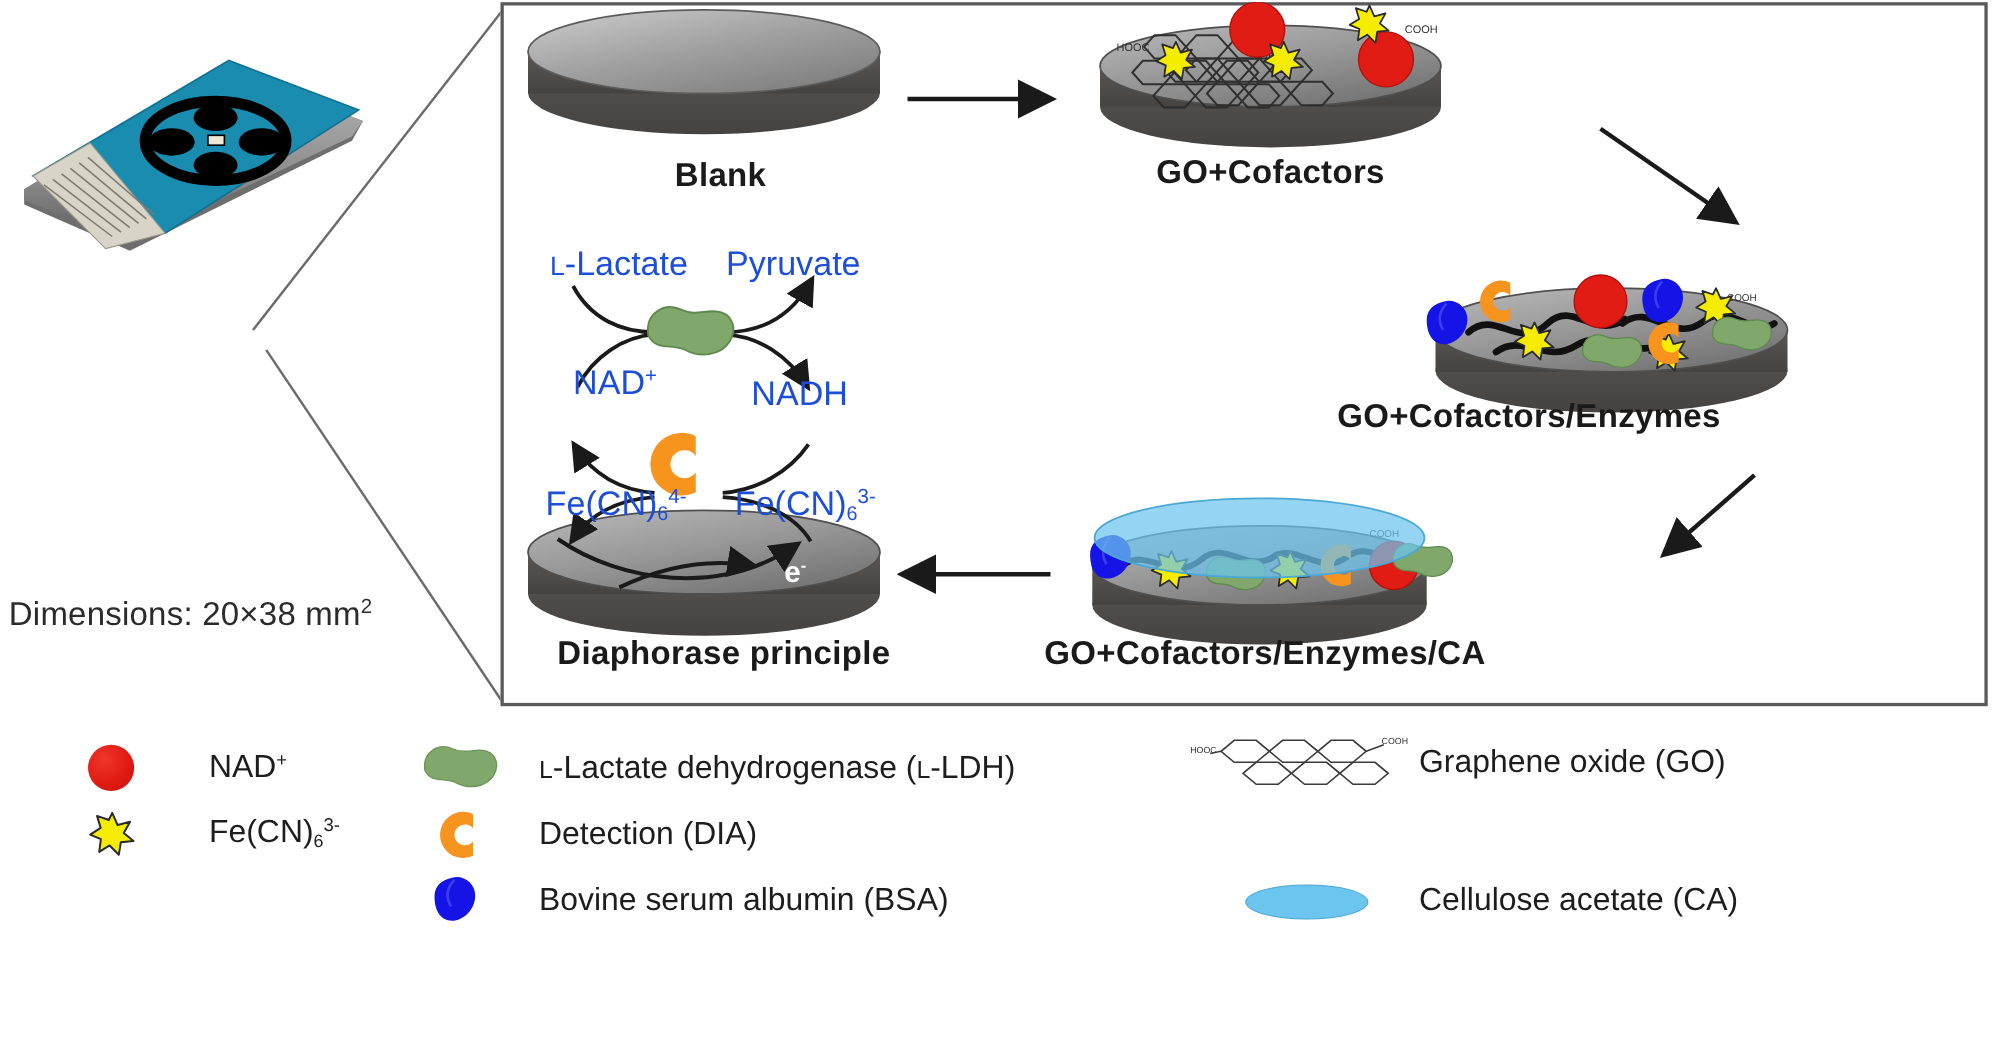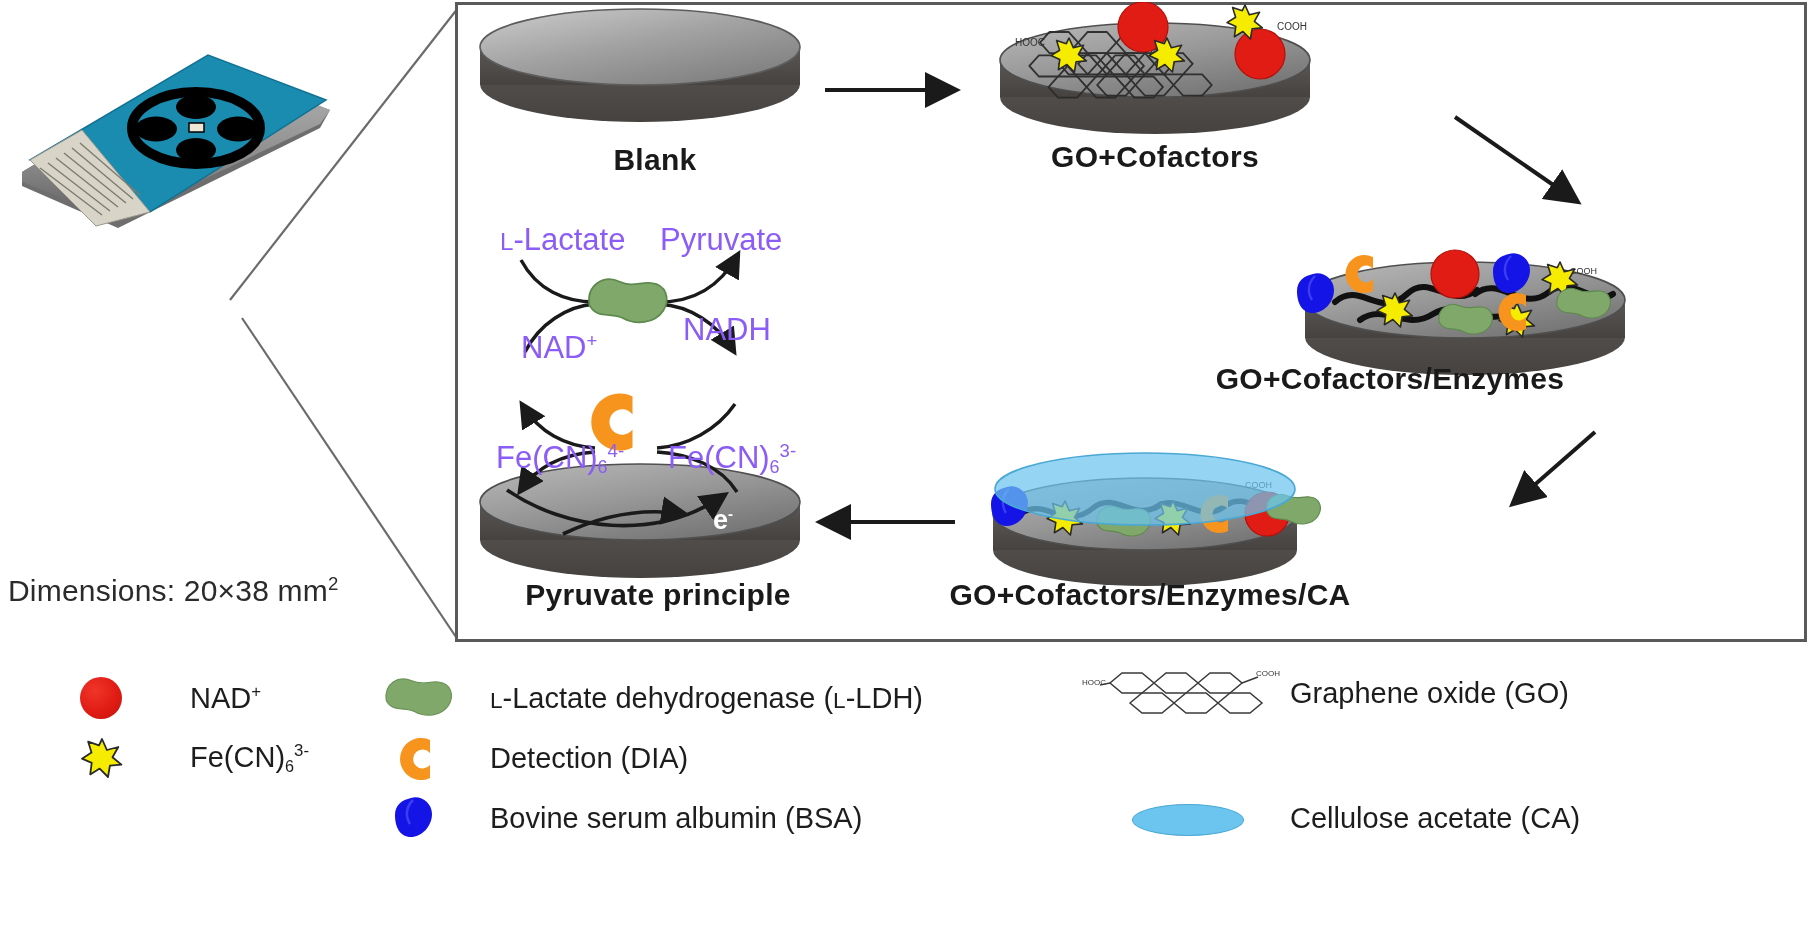--- a/index.html
+++ b/index.html
@@ -13,38 +13,37 @@
   }
   .stage{position:absolute;left:0;top:0;width:1813px;height:952px;}
   .abs{position:absolute;}
 
   
   #chip-area{left:0;top:230;width:430px;height:330px;}
   .chip-dims{
     position:absolute;left:8px;top:540px;width:400px;
     font-size:30px;letter-spacing:.2px;color:#2b2b2b;
     white-space:nowrap;
-    margin-top:33px;
   }
   .chip-dims sup{font-size:.62em;vertical-align:super;}
 
   
   #panel{
     left:455px;top:2px;width:1352px;height:640px;
     border:3px solid #5a5a5a;background:#fff;box-sizing:border-box;
   }
 
   
   .stage-label{
     font-weight:bold;font-size:30px;color:#1a1a1a;text-align:center;
     white-space:nowrap;letter-spacing:.3px;
   }
 
   
-  .cyc{font-size:31px;color:#8b5cf6;white-space:nowrap;}
+  .cyc{font-size:31px;color:#1d4ed8;white-space:nowrap;}
   .cyc .sc{font-size:.78em;}
   .cyc sup{font-size:.6em;vertical-align:super;}
   .cyc sub{font-size:.58em;vertical-align:-0.25em;}
 
   
   #legend{left:0;top:655px;width:1813px;height:297px;}
   .lg-row{position:absolute;display:flex;align-items:center;height:56px;}
   .lg-ico{width:120px;height:56px;position:relative;flex:0 0 120px;}
   .lg-txt{font-size:29px;color:#1d1d1d;white-space:nowrap;line-height:1;}
   .lg-txt .sc{font-size:.78em;}
@@ -270,31 +269,31 @@
     </g>
     <g transform="translate(158,420) scale(1.5)">
       <use href="#g_corange"></use>
     </g>
   </svg>
 
   <div class="abs stage-label" style="left:1020px;top:140px;width:270px">GO+Cofactors</div>
   <div class="abs stage-label" style="left:545px;top:143px;width:220px">Blank</div>
   <div class="abs stage-label" style="left:1180px;top:362px;width:420px">GO+Cofactors/Enzymes</div>
   <div class="abs stage-label" style="left:910px;top:578px;width:480px">GO+Cofactors/Enzymes/CA</div>
-  <div class="abs stage-label" style="left:498px;top:578px;width:320px">Pyruvate principle</div>
+  <div class="abs stage-label" style="left:498px;top:578px;width:320px">Diaphorase principle</div>
 
   <div class="abs cyc" style="left:500px;top:222px">
     <span class="sc">L</span><span>-Lactate</span>
   </div>
   <div class="abs cyc" style="left:660px;top:222px">Pyruvate</div>
 
   <div class="abs cyc" style="left:521px;top:330px">
     <span>NAD</span><sup>+</sup>
   </div>
-  <div class="abs cyc" style="left:683px;top:312px">NADH</div>
+  <div class="abs cyc" style="left:683px;top:340px">NADH</div>
 
   <div class="abs cyc" style="left:496px;top:440px">
     <span>Fe(CN)</span><sub>6</sub><sup>4-</sup>
   </div>
   <div class="abs cyc" style="left:668px;top:440px">
     <span>Fe(CN)</span><sub>6</sub><sup>3-</sup>
   </div>
 
   <div class="abs" id="legend">
 

